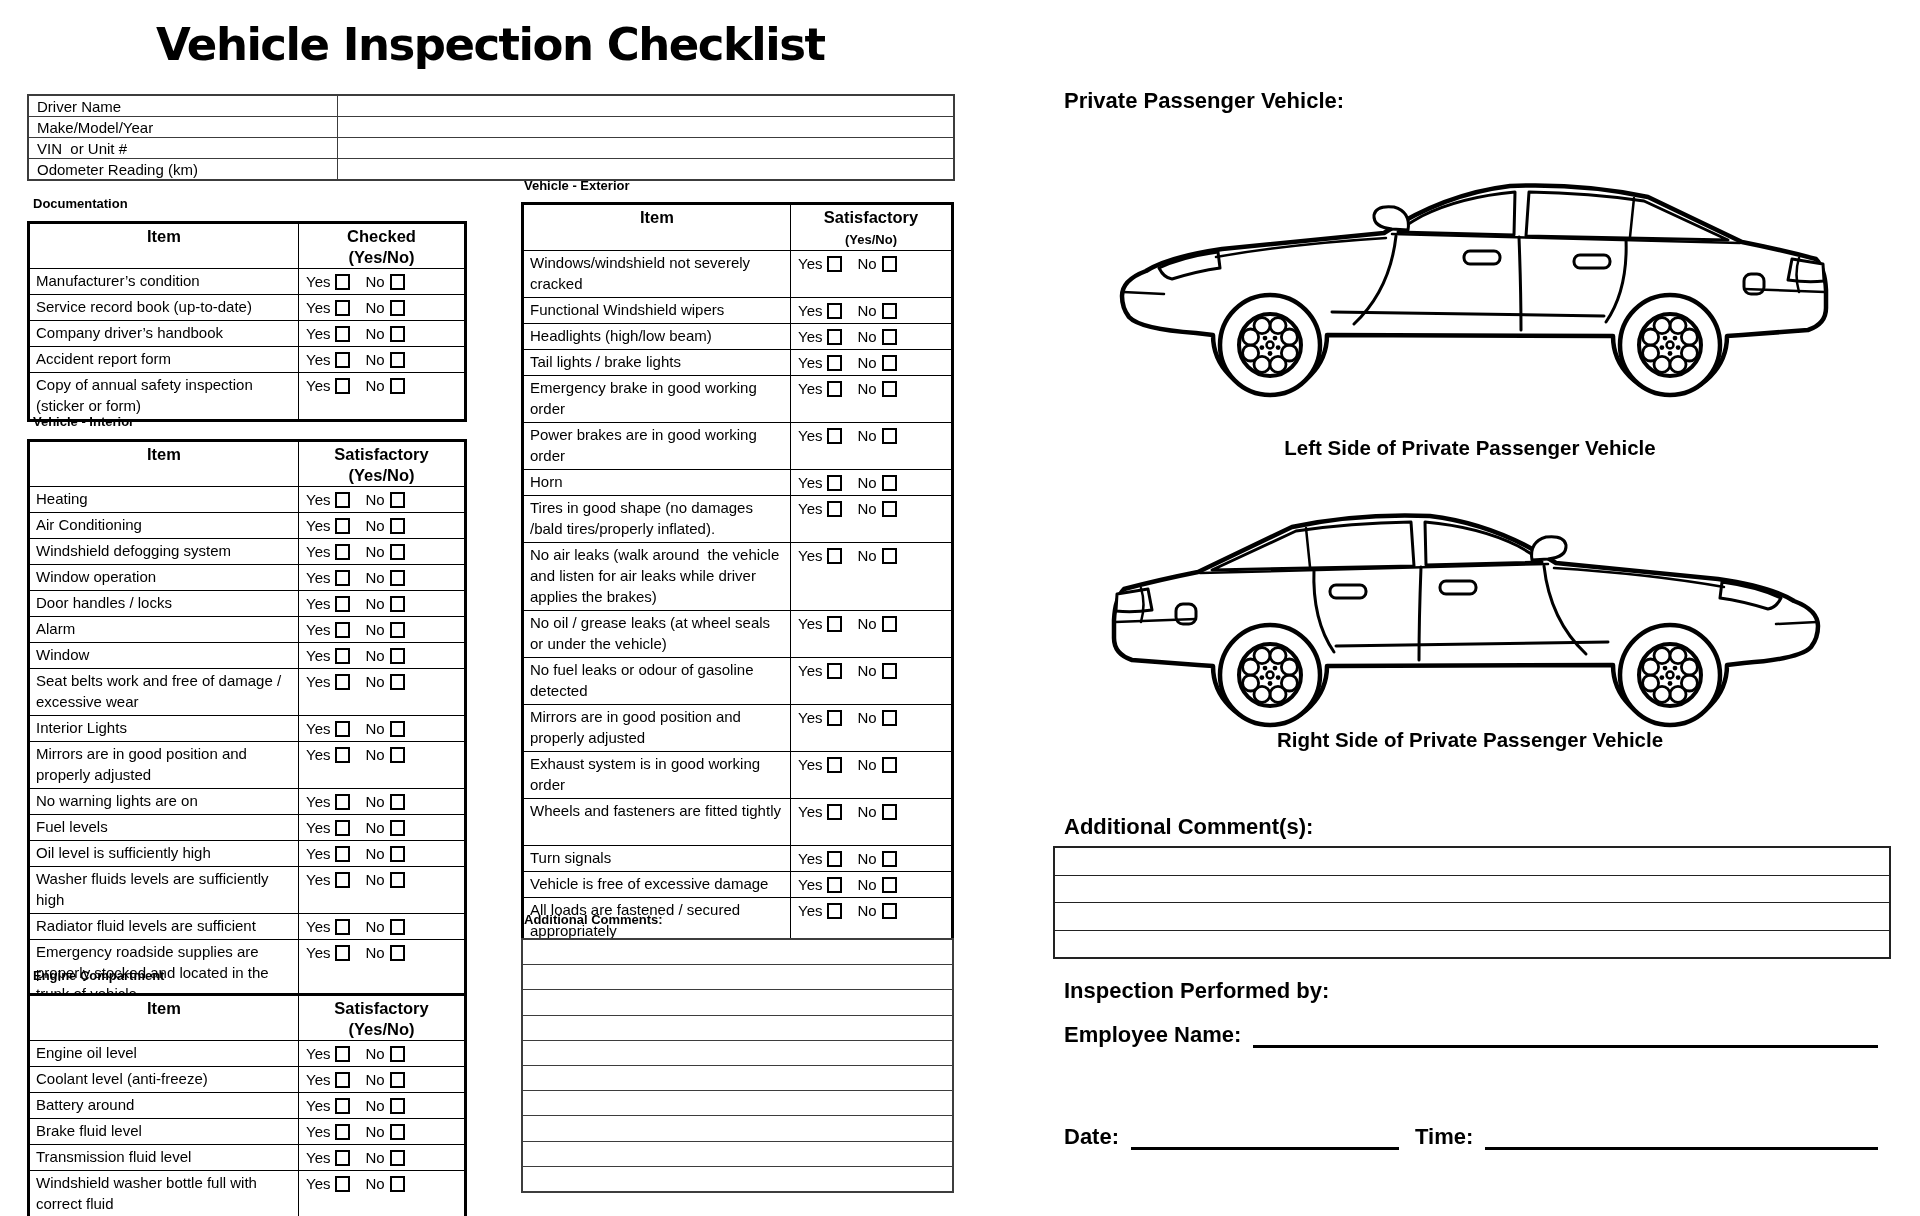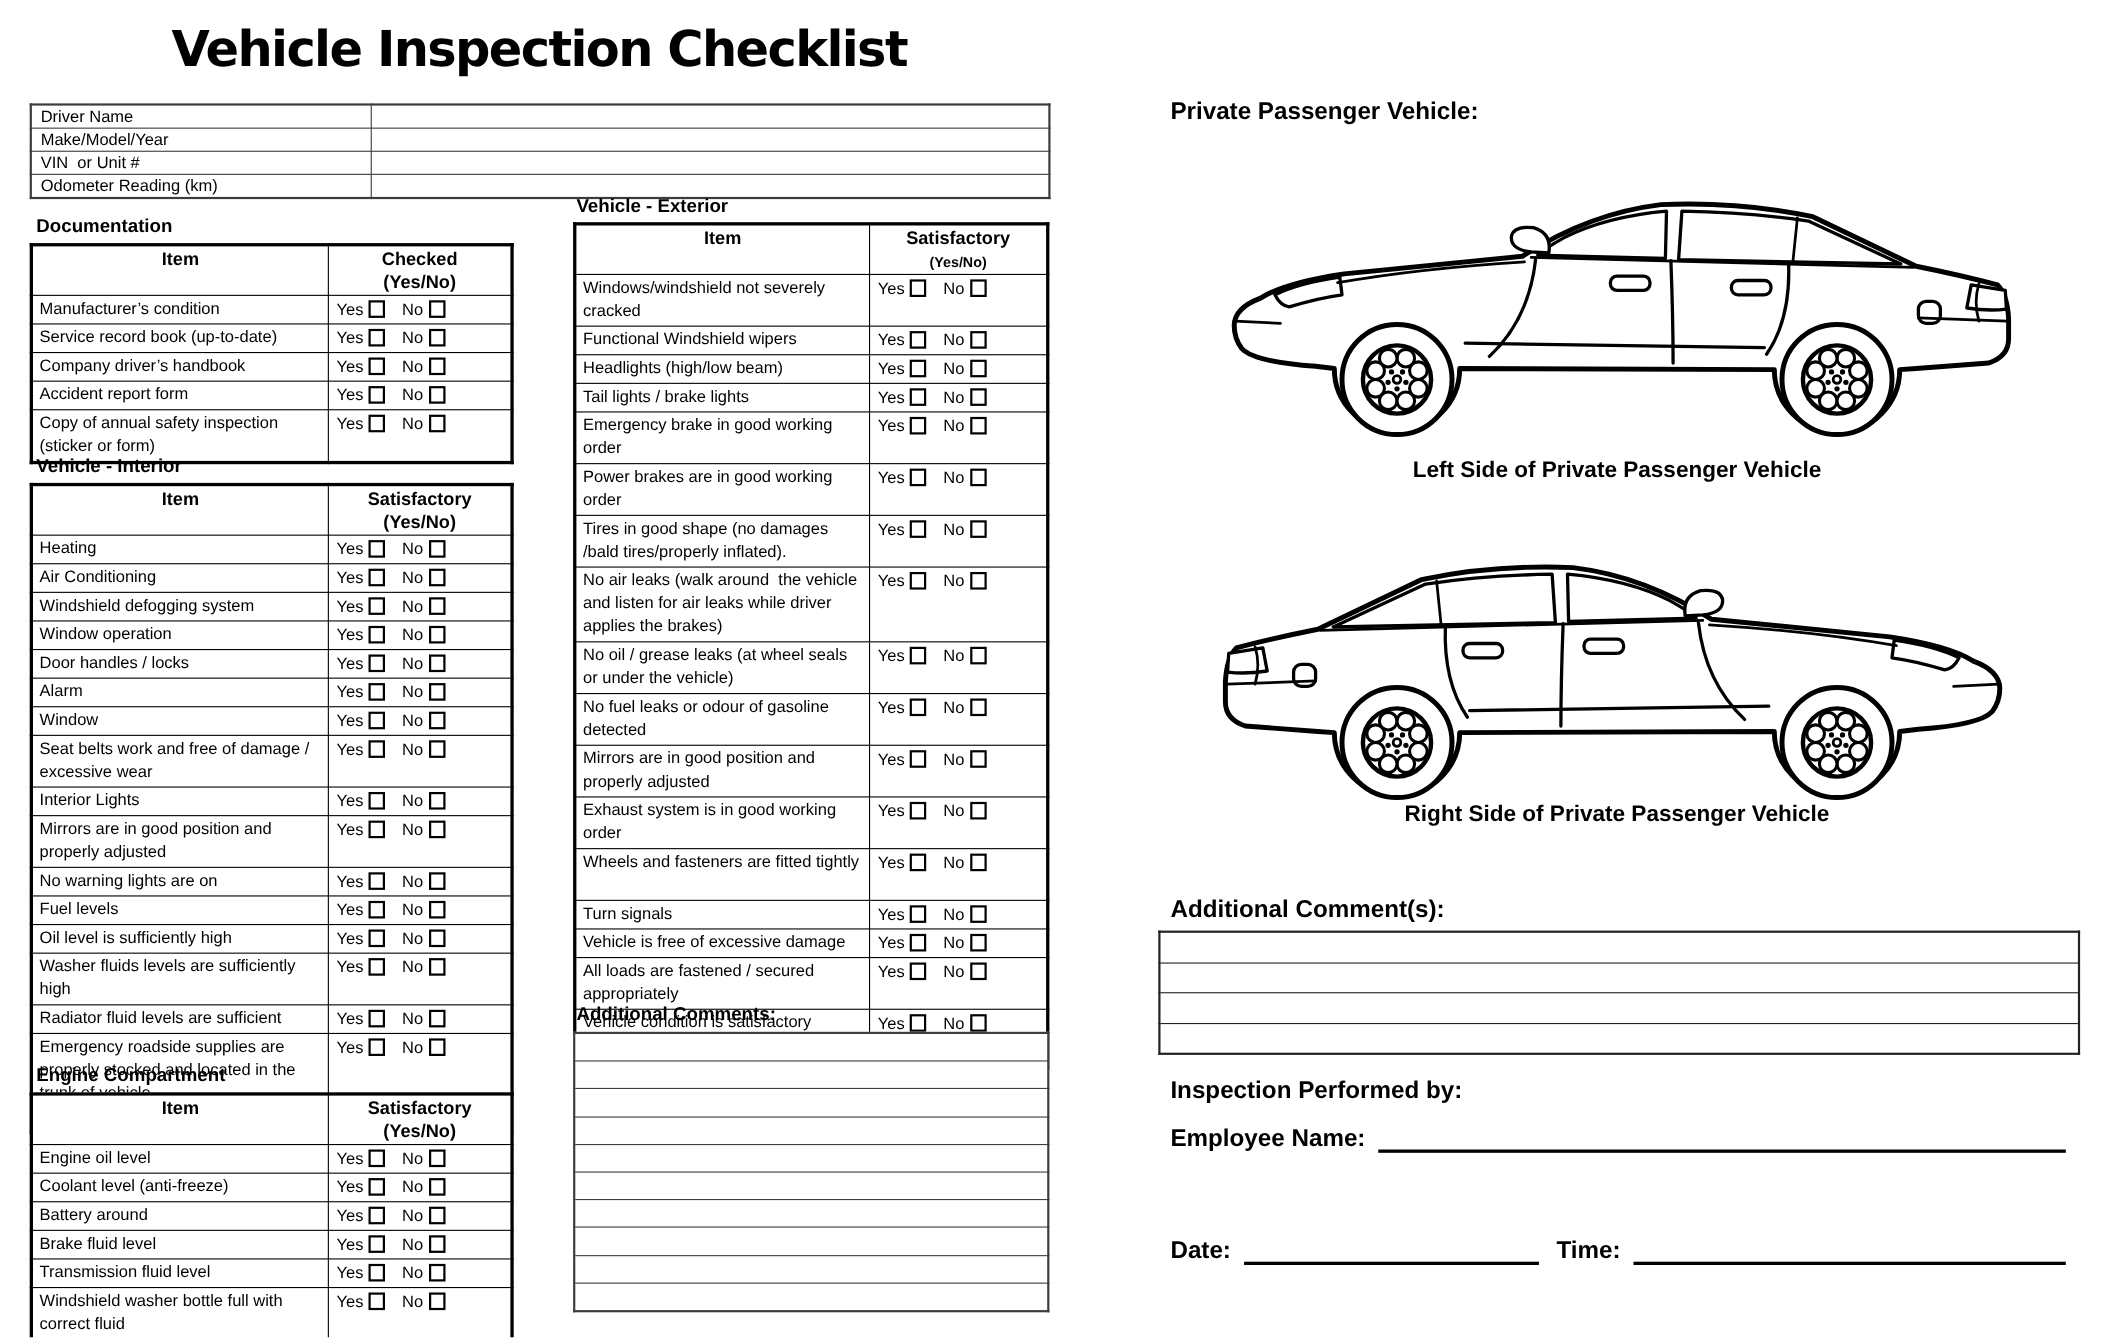--- a/index.html
+++ b/index.html
@@ -9,21 +9,21 @@
   .title{position:absolute;left:156px;top:18px;font-family:"DejaVu Sans",sans-serif;
          font-size:45px;font-weight:bold;letter-spacing:-1.5px;white-space:nowrap}
 
   
   #info-table{position:absolute;left:27px;top:94px;width:928px;border-collapse:collapse;
               table-layout:fixed;border:2px solid #3c3c3c;background:#fff}
   #info-table td{border:1.4px solid #3c3c3c;height:20px;font-size:15px;padding:0 0 0 8px;
                  white-space:pre-wrap}
   #info-table td.ilbl{width:300px}
 
-  .sec-h{position:absolute;font-weight:bold;font-size:17px}
+  .sec-h{position:absolute;font-weight:bold;font-size:13px}
 
   
   table.check{position:absolute;border-collapse:collapse;table-layout:fixed;
               border:3px solid #000;background:#fff}
   table.check td{border:1.5px solid #000;vertical-align:top;font-size:15px;line-height:21px;
                  padding:1px 3px 1px 6px;white-space:pre-wrap}
   table.check tr.hd td{text-align:center;font-weight:bold;font-size:16.5px;line-height:21px;
                        padding:2px 0 0 0;white-space:normal;vertical-align:top}
   table.check td.cbc{padding:2px 0 0 7px;white-space:nowrap}
   .box{display:inline-block;width:11px;height:12px;border:2.7px solid #000;margin-left:5px;
@@ -302,20 +302,24 @@
         </tr>
         <tr>
           <td style="height:44px">Emergency brake in good working order</td>
           <td class="cbc"><span class="yn">Yes</span><span class="box"></span><span class="yn no">No</span><span class="box"></span></td>
         </tr>
         <tr>
           <td style="height:44px">Power brakes are in good working order</td>
           <td class="cbc"><span class="yn">Yes</span><span class="box"></span><span class="yn no">No</span><span class="box"></span></td>
         </tr>
         <tr>
+          <td style="height:23px">Horn</td>
+          <td class="cbc"><span class="yn">Yes</span><span class="box"></span><span class="yn no">No</span><span class="box"></span></td>
+        </tr>
+        <tr>
           <td style="height:44px">Tires in good shape (no damages /bald tires/properly inflated).</td>
           <td class="cbc"><span class="yn">Yes</span><span class="box"></span><span class="yn no">No</span><span class="box"></span></td>
         </tr>
         <tr>
           <td style="height:65px">No air leaks (walk around  the vehicle and listen for air leaks while driver applies the brakes)</td>
           <td class="cbc"><span class="yn">Yes</span><span class="box"></span><span class="yn no">No</span><span class="box"></span></td>
         </tr>
         <tr>
           <td style="height:44px">No oil / grease leaks (at wheel seals or under the vehicle)</td>
           <td class="cbc"><span class="yn">Yes</span><span class="box"></span><span class="yn no">No</span><span class="box"></span></td>
@@ -393,21 +397,21 @@
           <td style="height:22.2px"></td>
         </tr>
       </tbody>
     </table>
 
   <div class="big-h" style="left:1064px;top:88px">Private Passenger Vehicle:</div>
 
   <svg id="car1" class="car" viewBox="0 0 780 265">
     <use href="#sedan" transform="translate(780,0) scale(-1,1)"></use>
   </svg>
-  <div class="cap" style="top:416px">Left Side of Private Passenger Vehicle</div>
+  <div class="cap" style="top:436px">Left Side of Private Passenger Vehicle</div>
 
   <svg id="car2" class="car" viewBox="0 0 780 265">
     <use href="#sedan"></use>
   </svg>
   <div class="cap" style="top:728px">Right Side of Private Passenger Vehicle</div>
 
   <div class="big-h" style="left:1064px;top:814px">Additional Comment(s):</div>
   <table id="right-comments" class="lines">
       <tbody>
         <tr>

